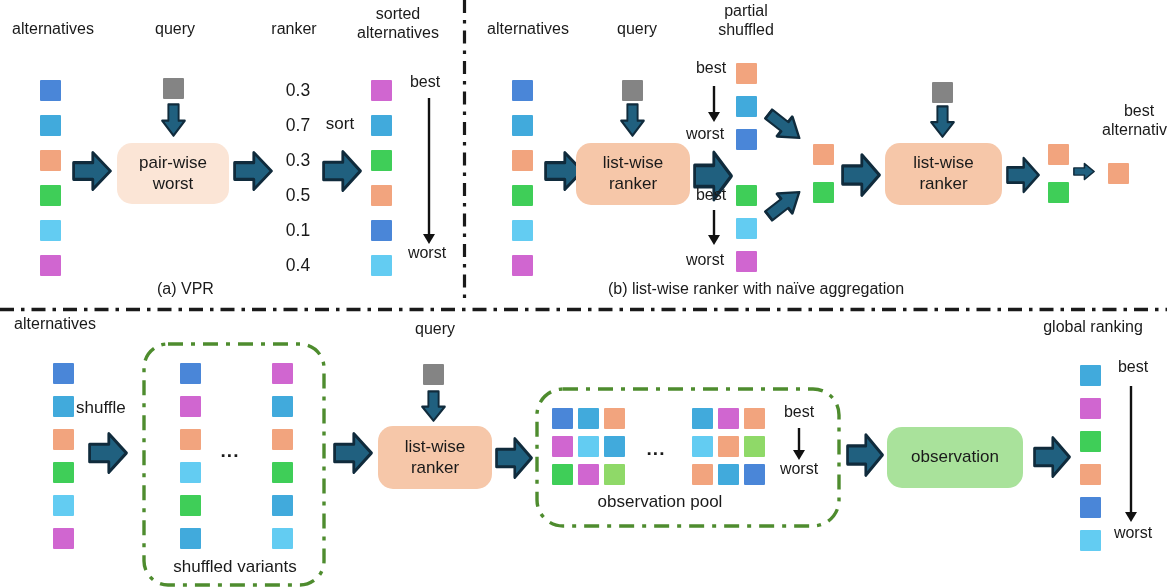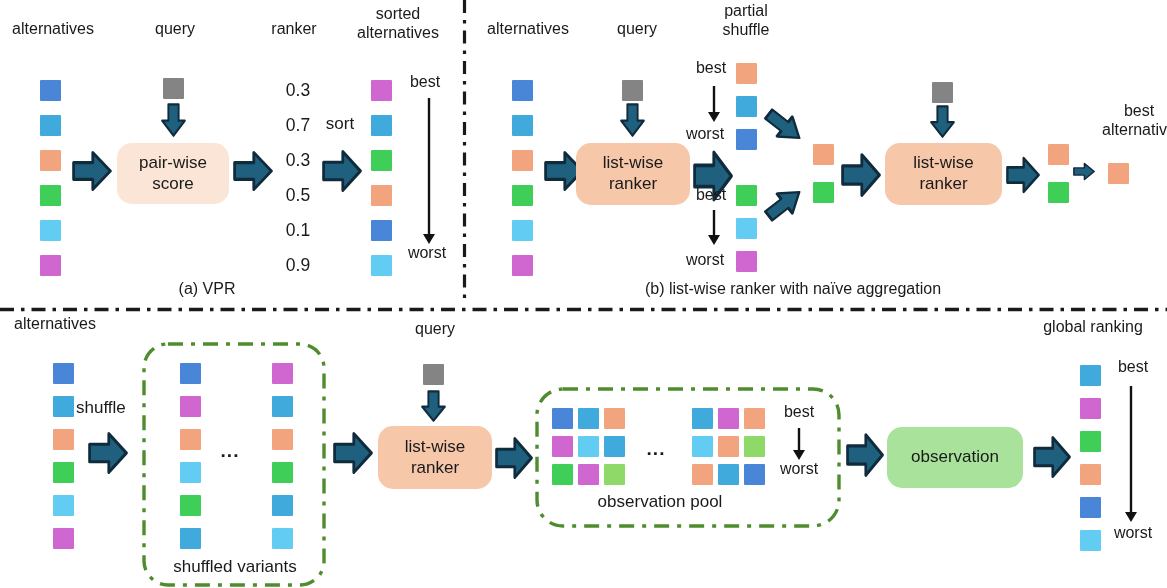--- a/index.html
+++ b/index.html
@@ -11,21 +11,21 @@
   .sq{width:21px;height:21px;border-radius:1px;}
   .sq-col{display:flex;flex-direction:column;}
   .gap14{gap:14px;} .gap12{gap:12px;} .gap17{gap:17px;}
   .sq-grid{display:grid;grid-template-columns:repeat(3,21px);gap:7px 5px;}
   .rbox{border-radius:15px;display:flex;align-items:center;justify-content:center;
         font-size:17px;line-height:1.22;text-align:center;white-space:pre-line;}
   .score-col{display:flex;flex-direction:column;gap:14px;width:42px;text-align:center;
              font-size:17.5px;}
   .score-col div{height:21px;line-height:21px;}
   .ellipsis{font-size:19px;font-weight:bold;letter-spacing:1px;text-align:center;}
-  .caption{font-size:16px;text-align:center;}
+  .caption{font-size:16px;}
   .arrow div,.arrow svg{display:block;}
 </style>
 </head>
 <body>
 
 <div class="abs lbl" style="left:-1px;top:20px;width:108px;">alternatives</div>
 <div class="abs lbl" style="left:145px;top:20px;width:60px;">query</div>
 <div class="abs lbl" style="left:263px;top:20px;width:62px;">ranker</div>
 <div class="abs lbl" style="left:347px;top:5px;width:102px;">sorted
 alternatives</div>
@@ -48,35 +48,35 @@
 <div class="abs sq-col" style="left:163px;top:78px;">
     <div class="sq" style="background: rgb(132, 132, 132);"></div>
   </div>
 <div class="abs arrow" style="left:160px;top:103px;width:27px;height:34px;">
     <svg width="100%" height="100%" viewBox="0 0 100 100" preserveAspectRatio="none">
       <polygon points="31,4 69,4 69,52 92,52 50,96 8,52 31,52" fill="#20607f" stroke="#102b3c" stroke-width="7" stroke-linejoin="round"></polygon>
     </svg>
   </div>
 
 <div class="abs rbox" style="left:117px;top:143px;width:112px;height:61px;background:#fbe5d6;">pair-wise
-score</div>
+worst</div>
 
 <div class="abs arrow" style="left:233px;top:149px;width:40px;height:44px;">
     <svg width="100%" height="100%" viewBox="0 0 100 100" preserveAspectRatio="none">
       <polygon points="4,31 52,31 52,8 96,50 52,92 52,69 4,69" fill="#20607f" stroke="#102b3c" stroke-width="7" stroke-linejoin="round"></polygon>
     </svg>
   </div>
 
 <div class="abs score-col" style="left:277px;top:80px;" id="score-col">
     <div>0.3</div>
     <div>0.7</div>
     <div>0.3</div>
     <div>0.5</div>
     <div>0.1</div>
-    <div>0.9</div>
+    <div>0.4</div>
   </div>
 
 <div class="abs lbl" style="left:318px;top:114px;width:44px;font-size:17px;">sort</div>
 <div class="abs arrow" style="left:322px;top:148px;width:40px;height:46px;">
     <svg width="100%" height="100%" viewBox="0 0 100 100" preserveAspectRatio="none">
       <polygon points="4,31 52,31 52,8 96,50 52,92 52,69 4,69" fill="#20607f" stroke="#102b3c" stroke-width="7" stroke-linejoin="round"></polygon>
     </svg>
   </div>
 
 <div class="abs sq-col gap14" style="left:371px;top:80px;">
@@ -100,21 +100,21 @@
 <svg class="abs" style="left:460px;top:0;" width="9" height="304">
     <line x1="4.5" y1="0" x2="4.5" y2="304" stroke="#1a1a1a" stroke-width="3.2" stroke-dasharray="13 7 3.5 7"></line>
   </svg>
 <svg class="abs" style="left:0;top:305px;" width="1167" height="9">
     <line x1="0" y1="4.5" x2="1167" y2="4.5" stroke="#1a1a1a" stroke-width="3.4" stroke-dasharray="14 7 3.5 7"></line>
   </svg>
 
 <div class="abs lbl" style="left:474px;top:20px;width:108px;">alternatives</div>
 <div class="abs lbl" style="left:607px;top:20px;width:60px;">query</div>
 <div class="abs lbl" style="left:700px;top:2px;width:92px;">partial
-shuffle</div>
+shuffled</div>
 
 <div class="abs sq-col gap14" style="left:512px;top:80px;">
     <div class="sq" style="background: rgb(74, 134, 216);"></div>
     <div class="sq" style="background: rgb(65, 170, 220);"></div>
     <div class="sq" style="background: rgb(242, 164, 126);"></div>
     <div class="sq" style="background: rgb(63, 206, 88);"></div>
     <div class="sq" style="background: rgb(99, 204, 242);"></div>
     <div class="sq" style="background: rgb(208, 102, 208);"></div>
   </div>
 

